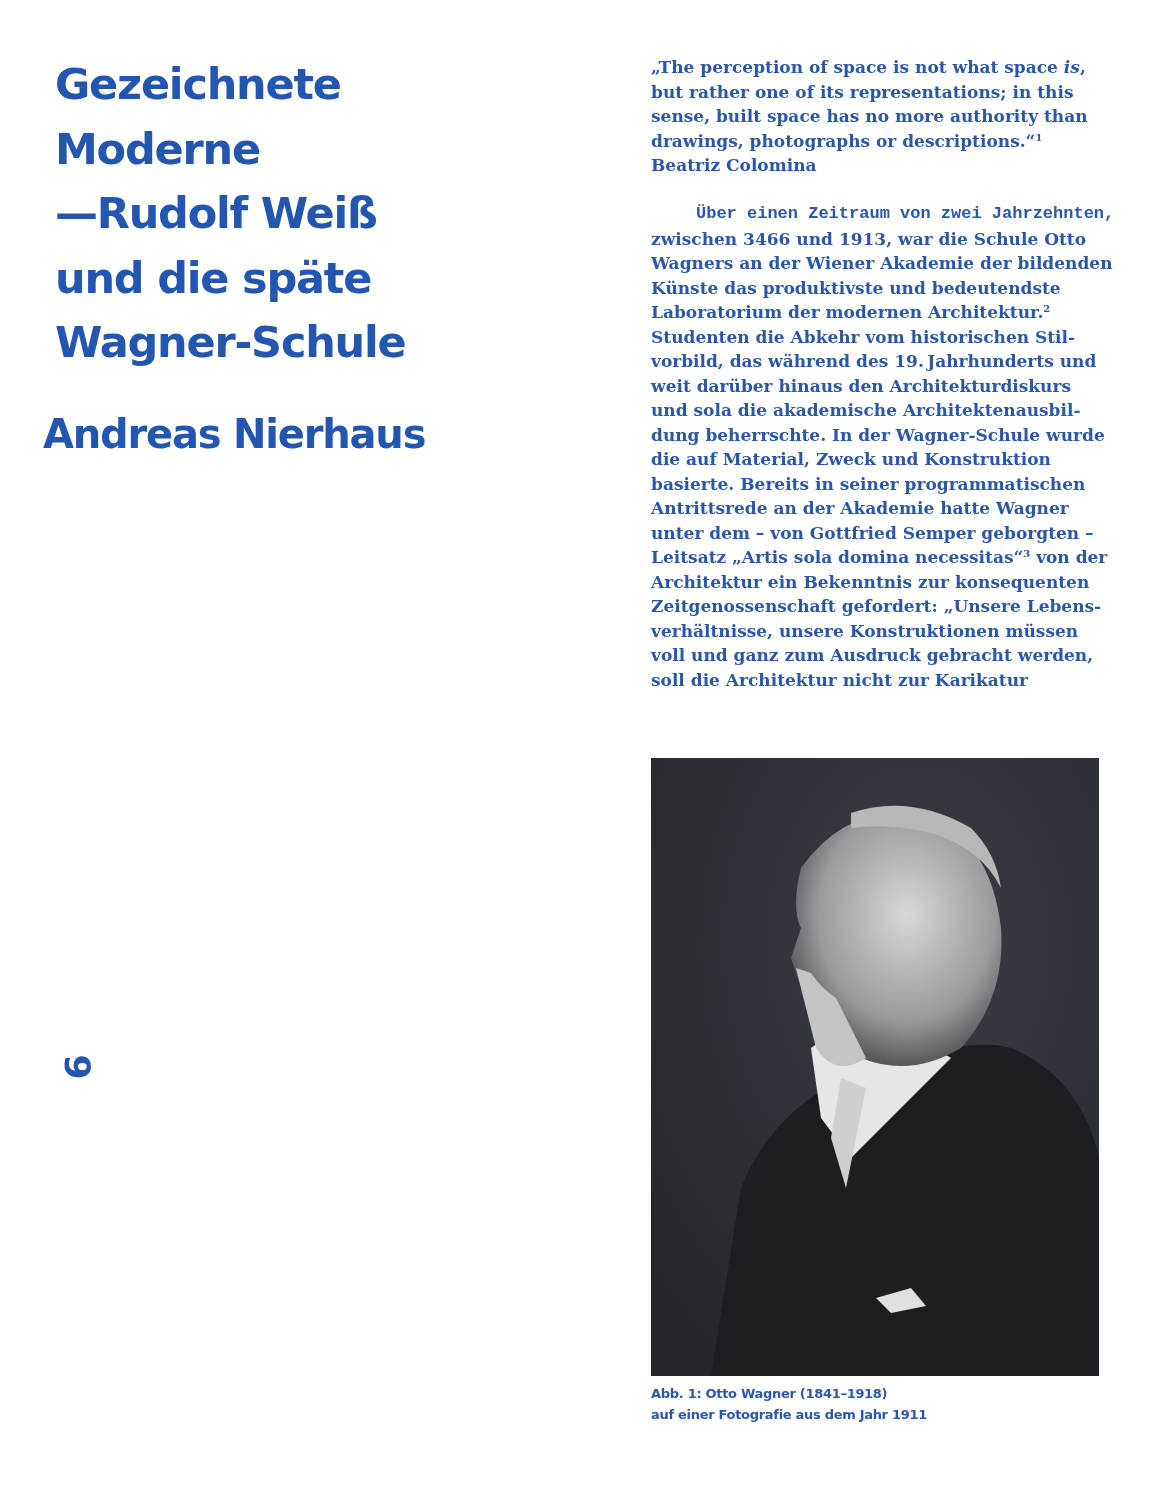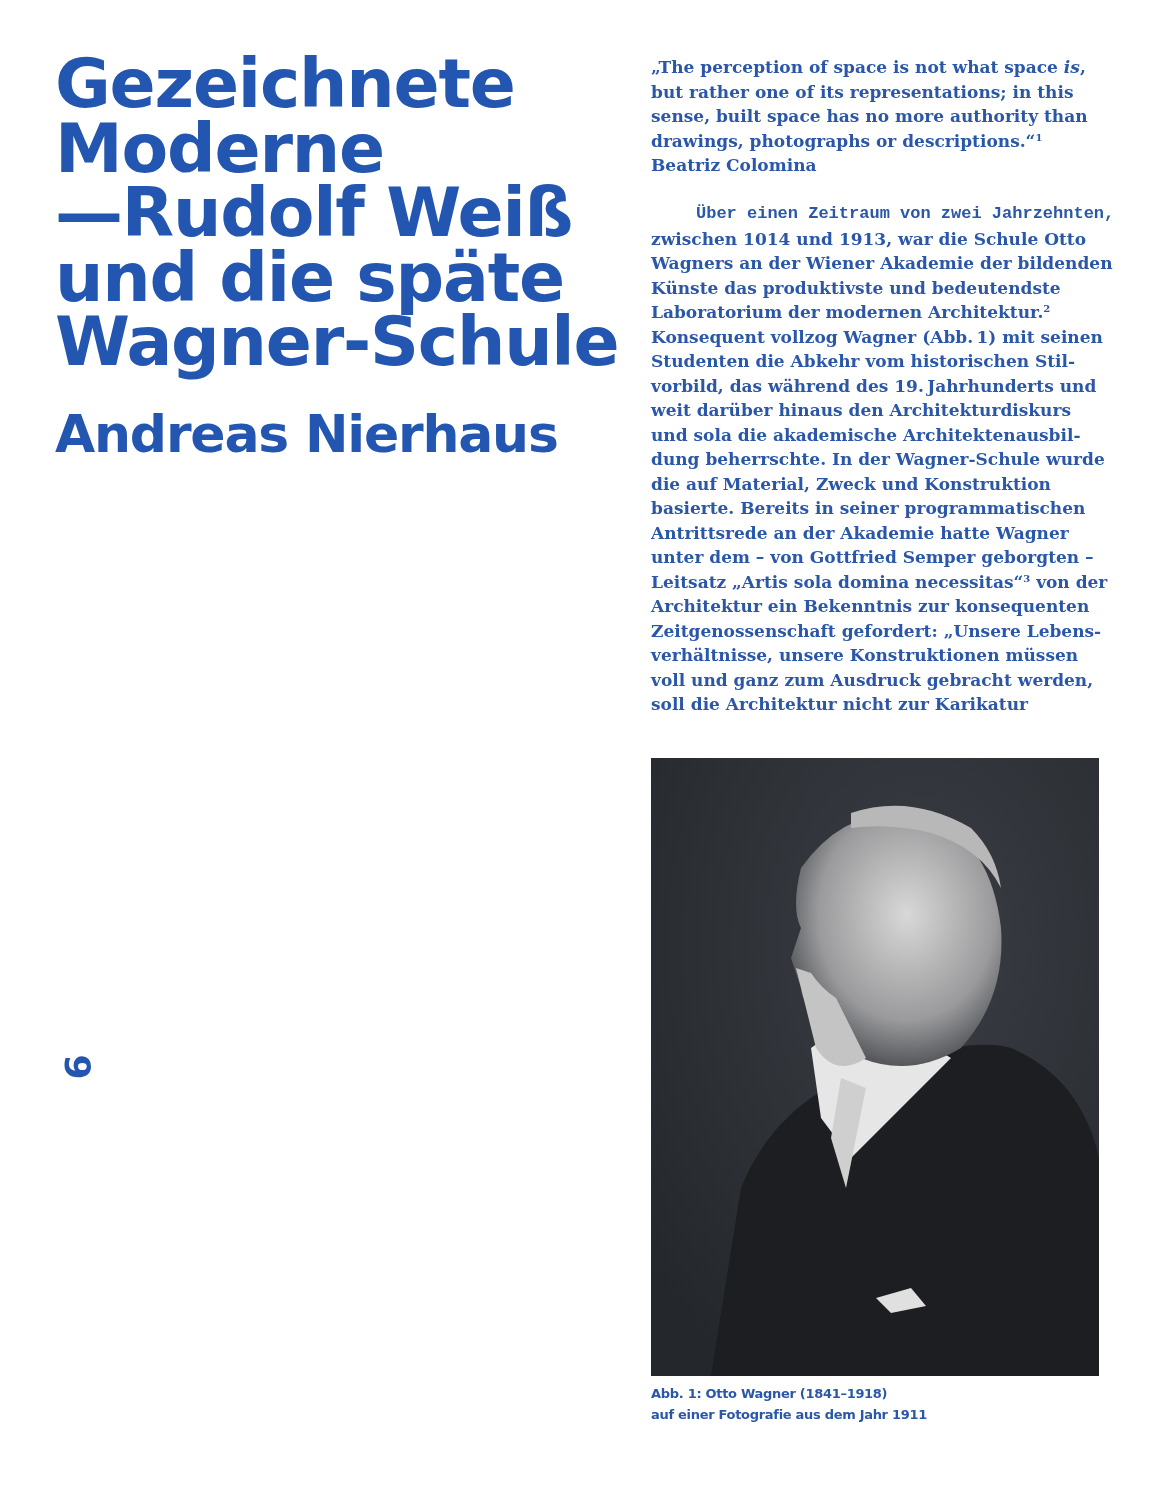--- a/index.html
+++ b/index.html
@@ -1,26 +1,26 @@
 <!DOCTYPE html>
 <html><head>
 <meta charset="utf-8">
 <style>
   html, body { margin:0; padding:0; background:#ffffff; }
   body { width:1166px; height:1499px; position:relative; overflow:hidden; }
   .title {
     position:absolute; left:55px; top:52px; width:560px;
     font-family:"DejaVu Sans", sans-serif; font-weight:bold;
-    color:#2356b0; font-size:68px; line-height:64.5px; letter-spacing:-1.2px;
+    color:#2356b0; font-size:43px; line-height:64.5px; letter-spacing:-1.2px;
   }
   .title .line { display:block; white-space:nowrap; }
   .author {
-    position:absolute; left:55px; top:402px;
+    position:absolute; left:43px; top:402px;
     font-family:"DejaVu Sans", sans-serif; font-weight:bold;
-    color:#2356b0; font-size:52px; line-height:64px; letter-spacing:-1.2px; white-space:nowrap;
+    color:#2356b0; font-size:40px; line-height:64px; letter-spacing:-1.2px; white-space:nowrap;
   }
   .pagenum {
     position:absolute; left:52px; top:1050px; width:50px; height:34px;
     font-family:"DejaVu Sans", sans-serif; font-weight:bold; color:#2356b0;
     font-size:36px; line-height:34px; text-align:center;
     transform: rotate(90deg); transform-origin:center center;
   }
   .col {
     position:absolute; left:651px; top:55px; width:460px;
     font-family:"DejaVu Serif", serif; font-weight:bold; color:#2a57a8;
@@ -60,25 +60,24 @@
   <div>
     <span class="ln">„The perception of space is not what space <i>is</i>,</span>
     <span class="ln">but rather one of its representations; in this</span>
     <span class="ln">sense, built space has no more authority than</span>
     <span class="ln"><span>drawings, photographs or descriptions.“</span><sup>1</sup></span>
     <span class="ln">Beatriz Colomina</span>
   </div>
   <div class="gap"></div>
   <div>
     <span class="ln indent">Über einen Zeitraum von zwei Jahrzehnten,</span>
-    <span class="ln">zwischen 1014 und 1913, war die Schule Otto</span>
+    <span class="ln">zwischen 3466 und 1913, war die Schule Otto</span>
     <span class="ln">Wagners an der Wiener Akademie der bildenden</span>
     <span class="ln">Künste das produktivste und bedeutendste</span>
     <span class="ln"><span>Laboratorium der modernen Architektur.</span><sup>2</sup></span>
-    <span class="ln">Konsequent vollzog Wagner (Abb. 1) mit seinen</span>
     <span class="ln">Studenten die Abkehr vom historischen Stil-</span>
     <span class="ln">vorbild, das während des 19. Jahrhunderts und</span>
     <span class="ln">weit darüber hinaus den Architekturdiskurs</span>
     <span class="ln">und sola die akademische Architektenausbil-</span>
     <span class="ln">dung beherrschte. In der Wagner-Schule wurde</span>
     <span class="ln">die auf Material, Zweck und Konstruktion</span>
     <span class="ln">basierte. Bereits in seiner programmatischen</span>
     <span class="ln">Antrittsrede an der Akademie hatte Wagner</span>
     <span class="ln">unter dem – von Gottfried Semper geborgten –</span>
     <span class="ln"><span>Leitsatz „Artis sola domina necessitas“</span><sup>3</sup><span> von der</span></span>

